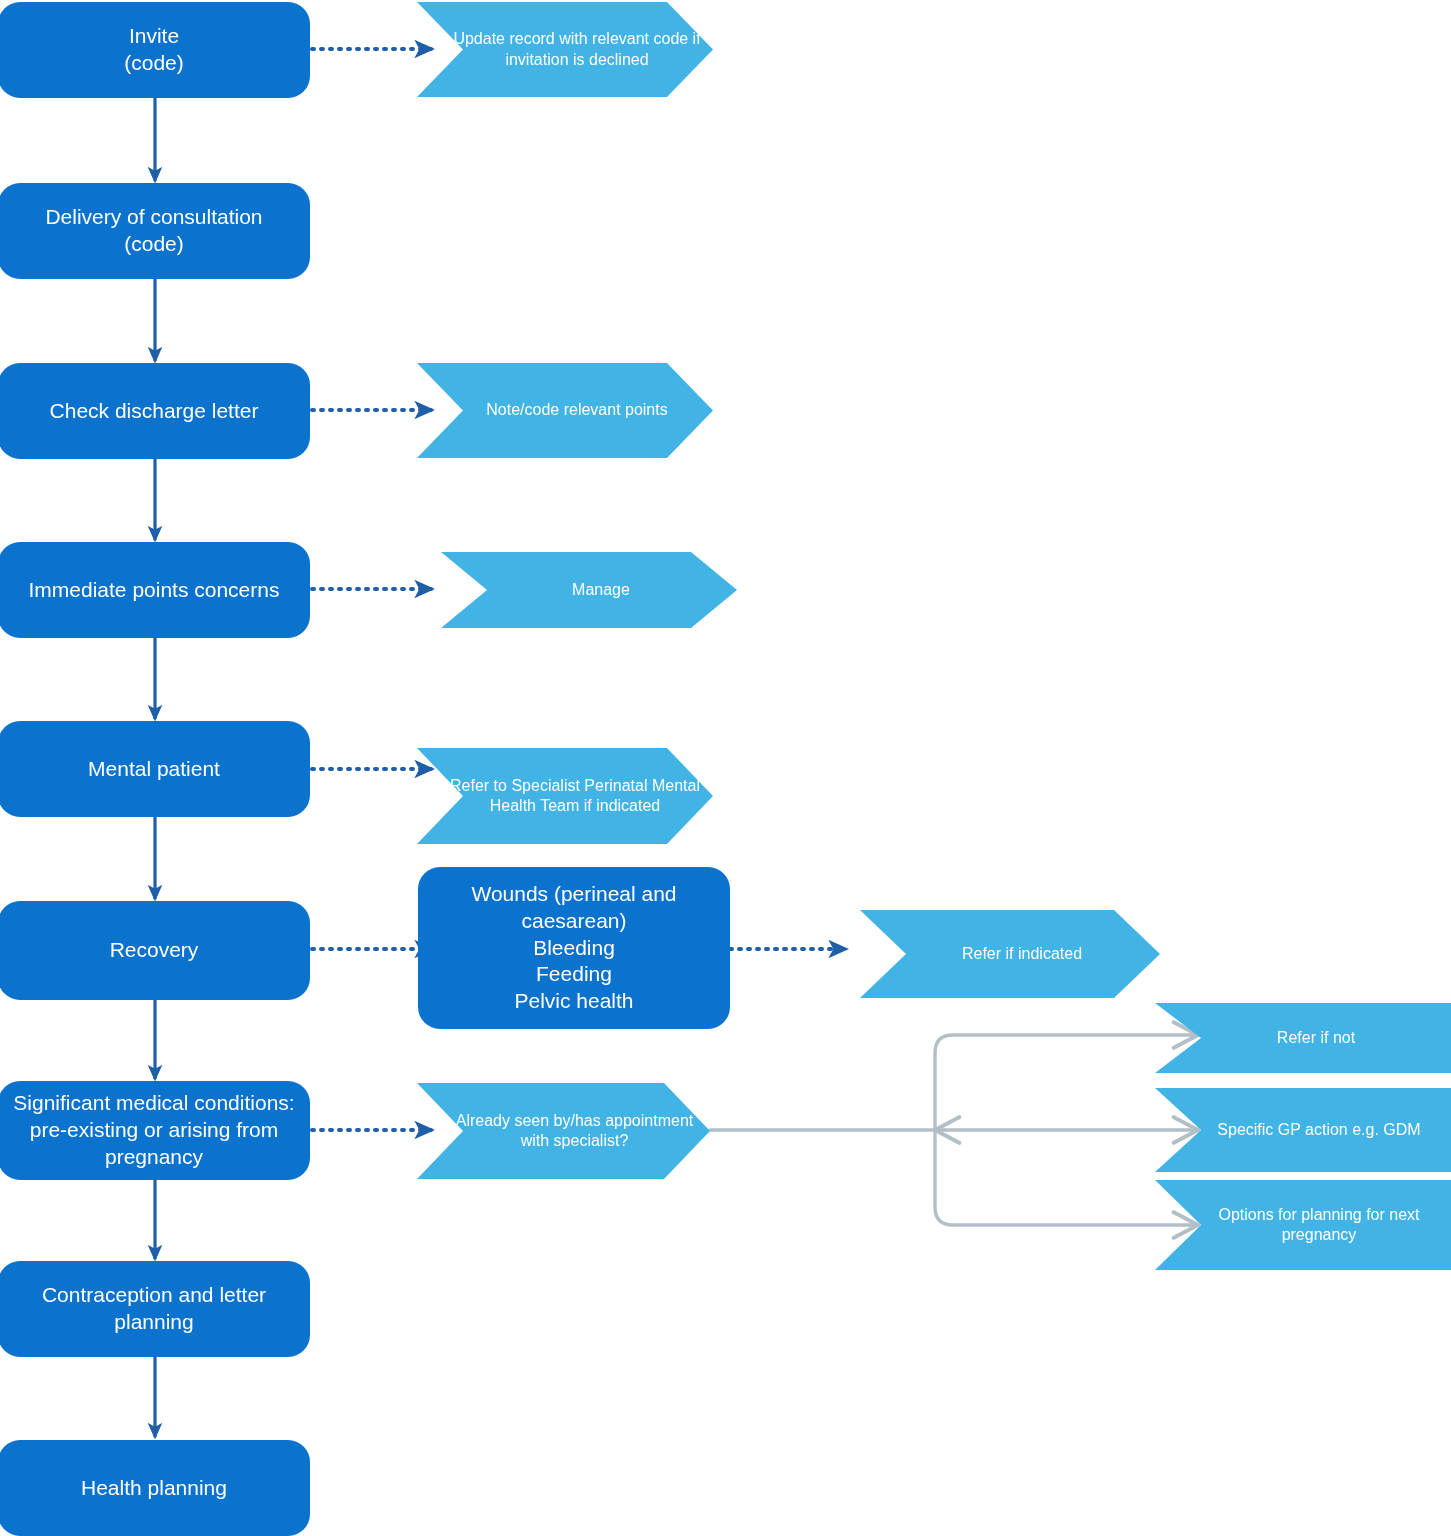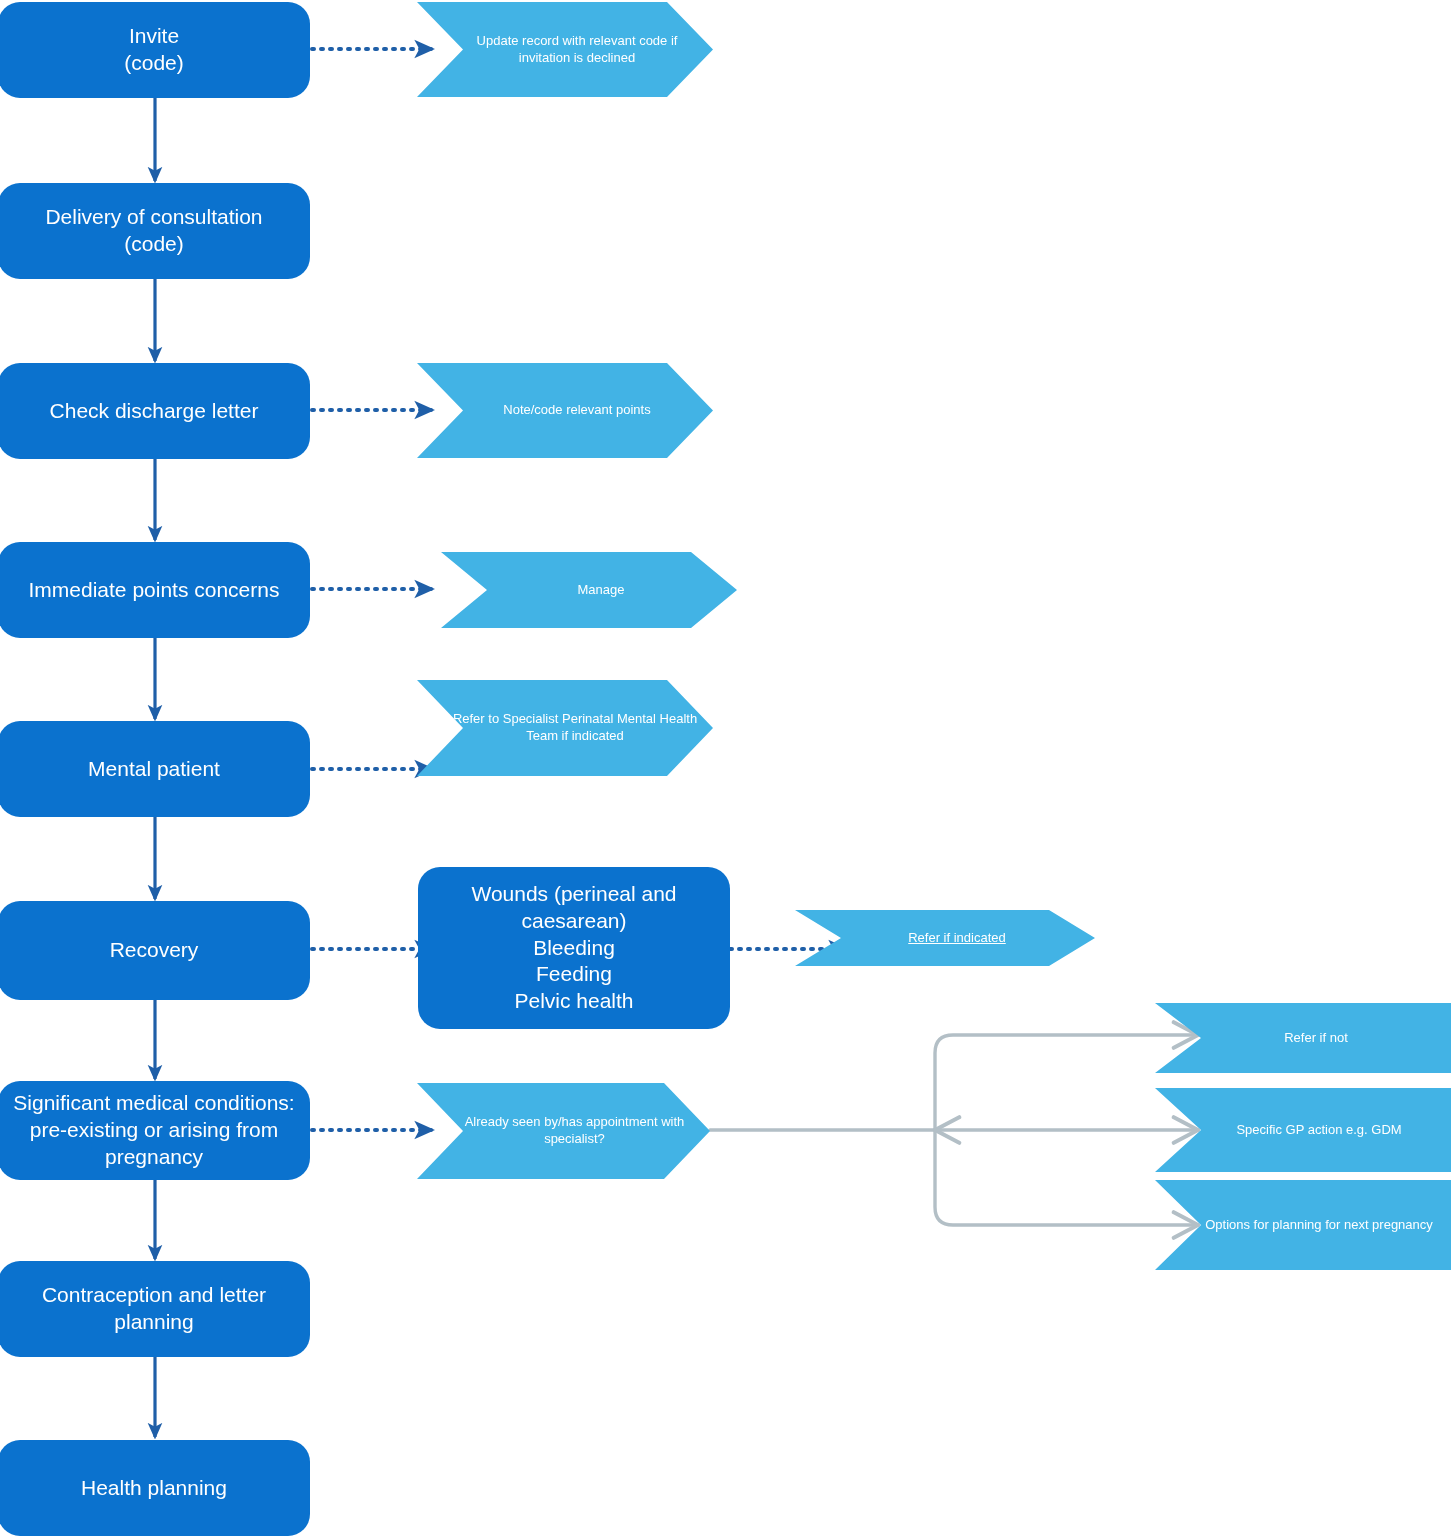--- a/index.html
+++ b/index.html
@@ -38,21 +38,21 @@
     overflow: visible;
   }
   .proc {
     background: #0B72CE;
     border-radius: 22px;
     font-size: 21px;
     padding: 2px 6px;
   }
   .chev {
     background: #42B3E5;
-    font-size: 13px;
+    font-size: 16px;
     padding: 2px 10px;
   }
   
   .chev.arrow {
     clip-path: polygon(0% 0%, calc(100% - 46px) 0%, 100% 50%, calc(100% - 46px) 100%, 0% 100%, 46px 50%);
   }
   
   .chev.arrow-clipped {
     clip-path: polygon(0% 0%, calc(100% - 46px) 0%, 100% 50%, calc(100% - 46px) 100%, 0% 100%, 46px 50%);
   }
@@ -161,25 +161,25 @@
   </div>
 
   <div class="node chev arrow" style="left:417px; top:363px; width:296px; height:95px;">
     <span style="padding-left:24px;">Note/code relevant points</span>
   </div>
 
   <div class="node chev arrow" style="left:441px; top:552px; width:296px; height:76px;">
     <span style="padding-left:24px;">Manage</span>
   </div>
 
-  <div class="node chev arrow" style="left:417px; top:680px; width:296px; height:96px;">
+  <div class="node chev arrow" style="left:417px; top:748px; width:296px; height:96px;">
     <span style="padding-left:20px;">Refer to Specialist Perinatal Mental Health Team if indicated</span>
   </div>
 
-  <div class="node chev arrow" style="left:795px; top:910px; width:300px; height:56px;text-decoration:underline;">
+  <div class="node chev arrow" style="left:860px; top:910px; width:300px; height:88px;">
     <span style="padding-left:24px;">Refer if indicated</span>
   </div>
 
   <div class="node chev arrow" style="left:417px; top:1083px; width:293px; height:96px;">
     <span style="padding-left:22px;">Already seen by/has appointment with specialist?</span>
   </div>
 
   <div class="node chev arrow-clipped" style="left:1155px; top:1003px; width:344px; height:70px;">
     <span style="padding-left:24px; padding-right:46px;">Refer if not</span>
   </div>

